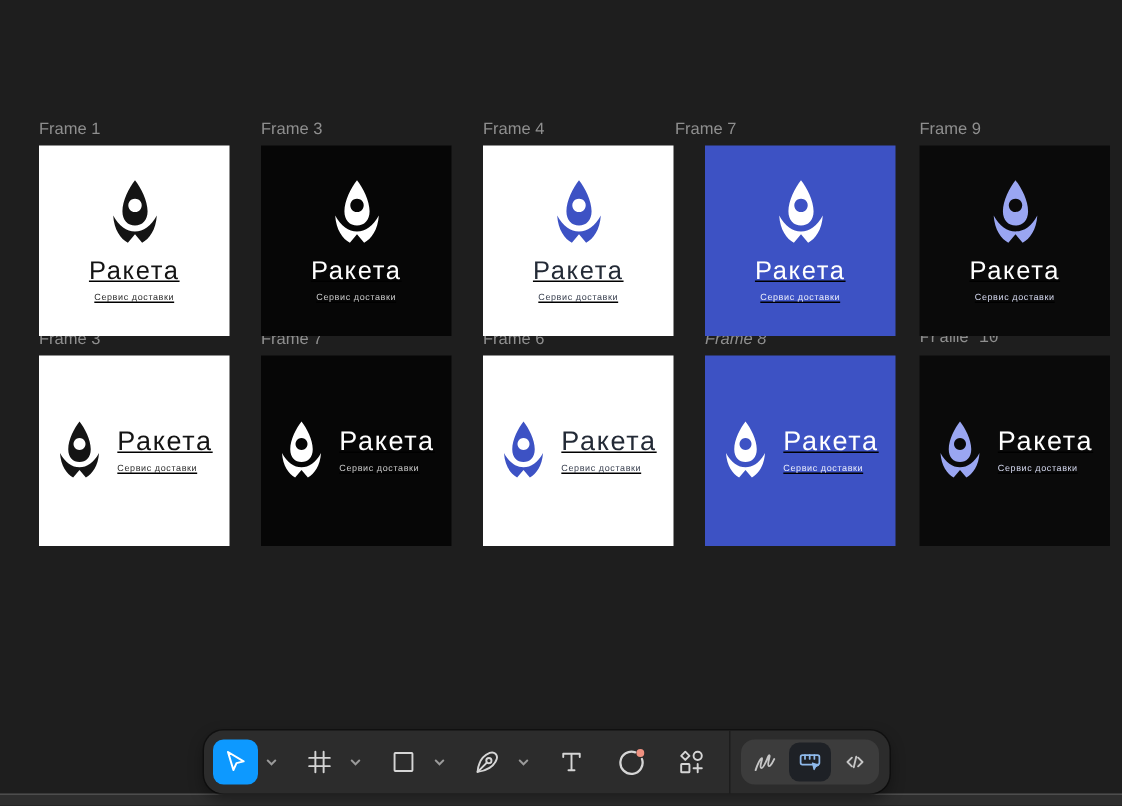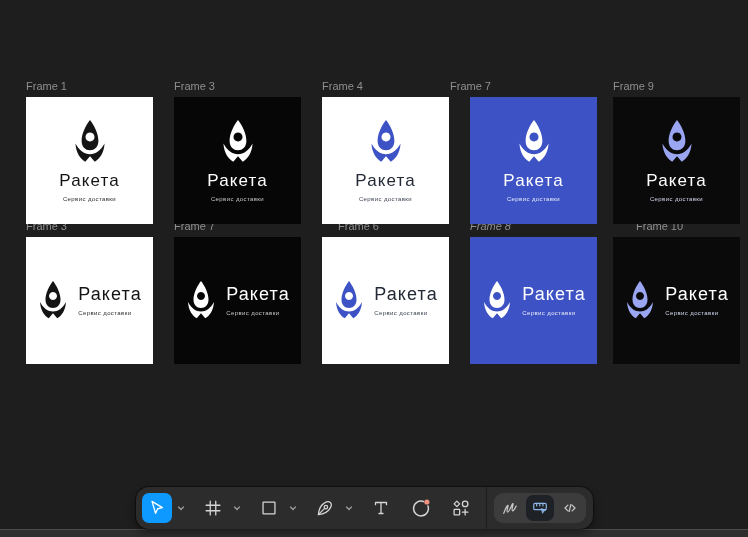--- a/index.html
+++ b/index.html
@@ -16,21 +16,21 @@
     position:absolute;z-index:1;font-size:11px;line-height:13px;
     color:var(--label-color);white-space:nowrap;cursor:default;
   }
   .frame{
     position:absolute;z-index:2;width:127px;height:127px;
     display:flex;align-items:center;justify-content:center;
   }
   .logo{display:flex;align-items:center;justify-content:center;}
   .logo.v{flex-direction:column;gap:6px;}
   .logo.h{flex-direction:row;gap:9px;}
-  .logo-text{display:flex;flex-direction:column;gap:7px;}
+  .logo-text{display:flex;flex-direction:column;gap:7px;text-decoration:underline;}
   .logo.v .logo-text{align-items:center;}
   .logo.h .logo-text{align-items:flex-start;}
   .logo-title{font-weight:500;letter-spacing:1.1px;line-height:1;white-space:nowrap;}
   .logo.v .logo-title{font-size:17px;}
   .logo.h .logo-title{font-size:18px;}
   .logo-subtitle{font-size:6px;letter-spacing:.4px;line-height:1;white-space:nowrap;}
   .rocket{display:block;fill:currentColor;}
   .logo.v .rocket{width:36px;height:47px;}
   .logo.h .rocket{width:32px;height:42px;}
 
@@ -170,21 +170,21 @@
       <svg class="rocket" viewBox="0 0 64 84" style="color: rgb(255, 255, 255);">
           <use href="#rocket-shape"></use>
         </svg>
       <div class="logo-text">
         <div class="logo-title" style="color: rgb(255, 255, 255);">Ракета</div>
         <div class="logo-subtitle" style="color: rgb(201, 201, 201);">Сервис доставки</div>
       </div>
     </div>
   </div>
 
-  <div class="frame-label" style="left: 338px; top: 220px;">Frame 6</div>
+  <div class="frame-label" style="left: 322px; top: 220px;">Frame 6</div>
   <div class="frame" style="left: 322px; top: 237px; background: rgb(255, 255, 255);">
     <div class="logo h">
       <svg class="rocket" viewBox="0 0 64 84" style="color: rgb(61, 82, 196);">
           <use href="#rocket-shape"></use>
         </svg>
       <div class="logo-text">
         <div class="logo-title" style="color: rgb(35, 42, 54);">Ракета</div>
         <div class="logo-subtitle" style="color: rgb(58, 65, 80);">Сервис доставки</div>
       </div>
     </div>
@@ -196,21 +196,21 @@
       <svg class="rocket" viewBox="0 0 64 84" style="color: rgb(255, 255, 255);">
           <use href="#rocket-shape"></use>
         </svg>
       <div class="logo-text">
         <div class="logo-title" style="color: rgb(255, 255, 255);">Ракета</div>
         <div class="logo-subtitle" style="color: rgb(233, 236, 250);">Сервис доставки</div>
       </div>
     </div>
   </div>
 
-  <div class="frame-label" style="left: 636px; top: 220px;">Frame 10</div>
+  <div class="frame-label" style="left: 613px; top: 220px; font-family: Liberation Mono, monospace;">Frame 10</div>
   <div class="frame" style="left: 613px; top: 237px; background: rgb(10, 10, 10);">
     <div class="logo h">
       <svg class="rocket" viewBox="0 0 64 84" style="color: rgb(154, 166, 242);">
           <use href="#rocket-shape"></use>
         </svg>
       <div class="logo-text">
         <div class="logo-title" style="color: rgb(255, 255, 255);">Ракета</div>
         <div class="logo-subtitle" style="color: rgb(212, 216, 238);">Сервис доставки</div>
       </div>
     </div>

